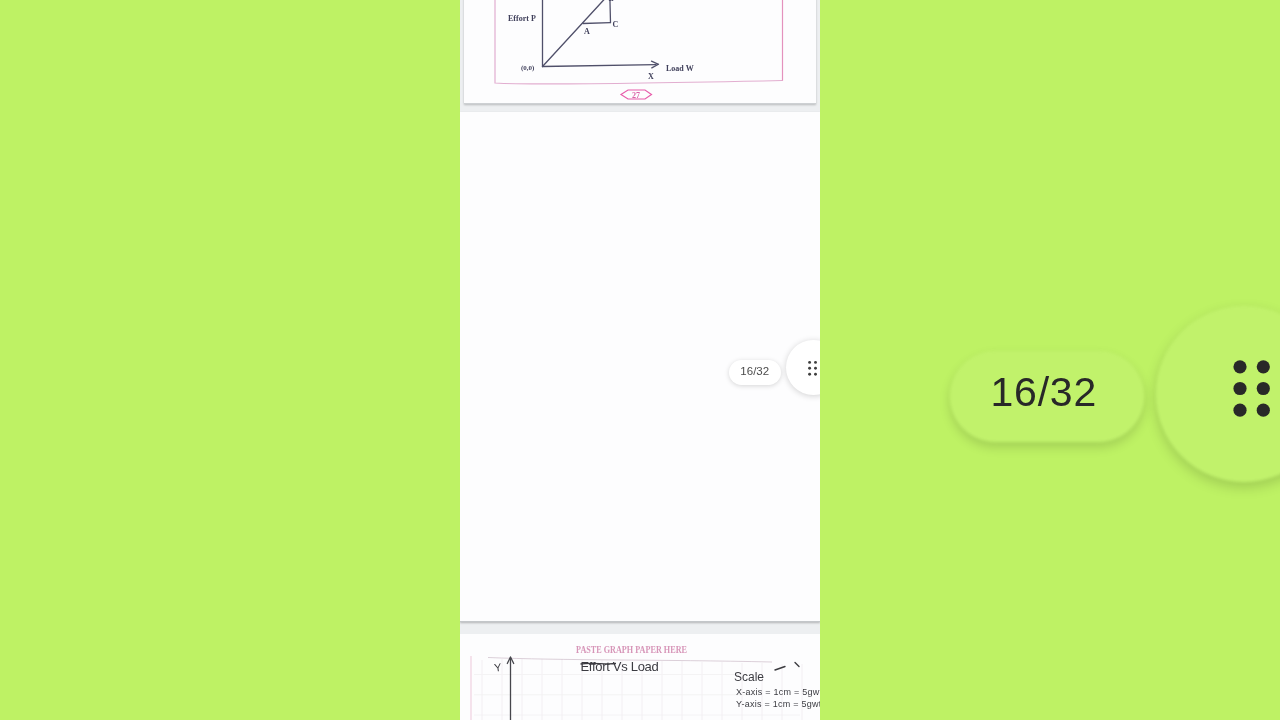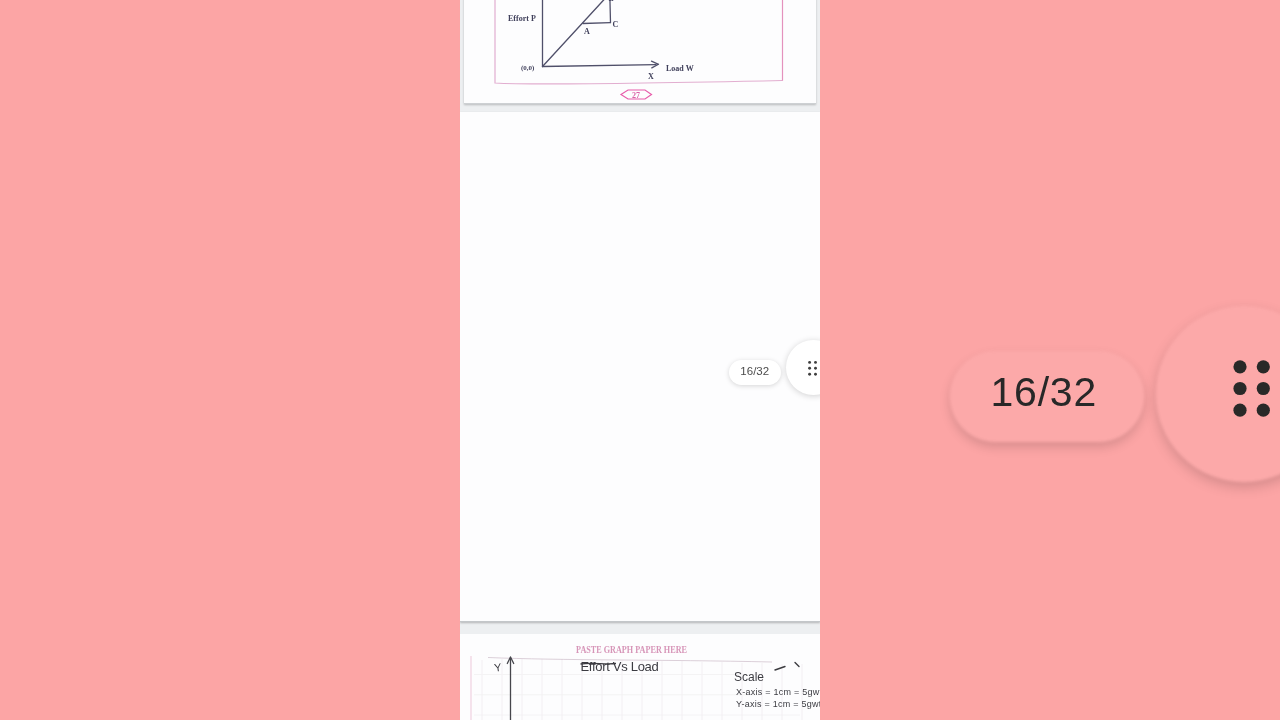--- a/index.html
+++ b/index.html
@@ -1,17 +1,17 @@
 <!DOCTYPE html>
 <html><head>
 <meta charset="utf-8">
 <style>
   html,body{margin:0;padding:0;}
   *{box-sizing:border-box;}
-  .stage{position:relative;width:1280px;height:720px;background:#fca5a5;overflow:hidden;
+  .stage{position:relative;width:1280px;height:720px;background:#bef264;overflow:hidden;
          font-family:"Liberation Sans",sans-serif;-webkit-font-smoothing:antialiased;}
   .strip{position:absolute;left:460px;top:0;width:360px;height:720px;background:#edeff1;overflow:hidden;}
   .page{position:absolute;background:#fdfdfe;transform:translateZ(0);}
 </style>
 </head>
 <body>
 
 <div class="stage">
 
   <div class="strip">

